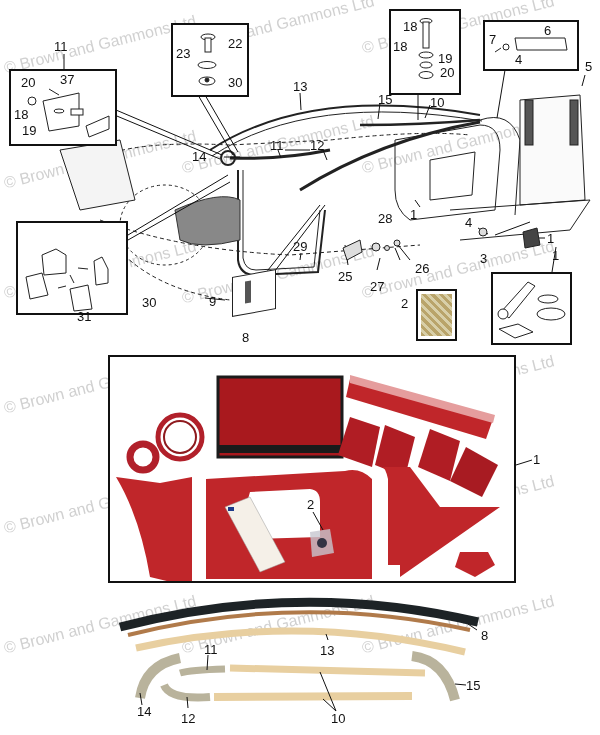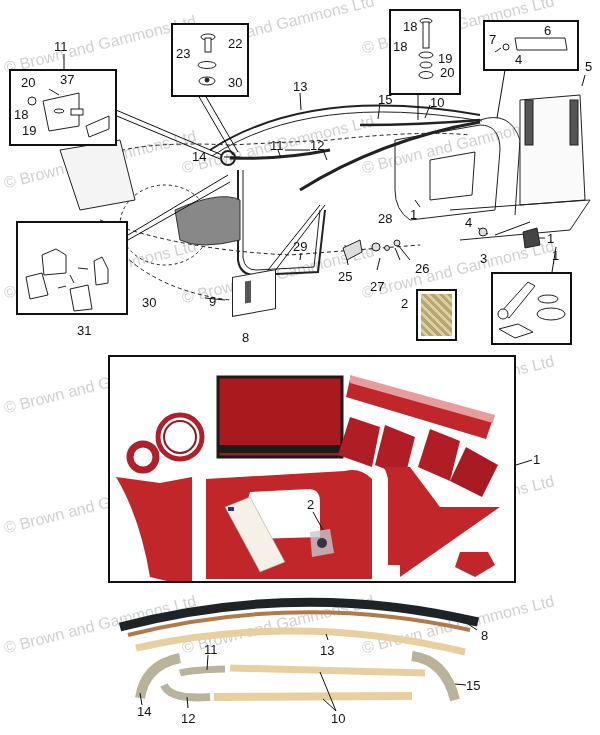--- a/index.html
+++ b/index.html
@@ -226,21 +226,21 @@
         <path d="M76 38 L84 34 L90 46 L90 60 L78 62 Z"></path>
         <path d="M8 54 L24 50 L30 72 L12 76 Z"></path>
         <path d="M52 66 L70 62 L74 86 L56 88 Z"></path>
         <line x1="60" y1="45" x2="70" y2="46"></line>
         <line x1="52" y1="52" x2="56" y2="60"></line>
         <line x1="40" y1="65" x2="48" y2="63"></line>
       </g>
     </svg>
   </div>
   <span class="lbl" style="left:142px;top:296px">30</span>
-  <span class="lbl" style="left:77px;top:324px">31</span>
+  <span class="lbl" style="left:77px;top:310px">31</span>
 
   <div style="position:absolute;left:232px;top:273px;width:42px;height:38px;border:1px solid #222;background:#fff;transform:skewY(-10deg);">
     <div style="position:absolute;left:12px;top:6px;width:6px;height:22px;background:#555;"></div>
   </div>
   <span class="lbl" style="left:209px;top:295px">9</span>
   <span class="lbl" style="left:242px;top:331px">8</span>
 
   <div class="box" style="left:108px;top:355px;width:408px;height:228px;">
     <svg width="404" height="224">
 

